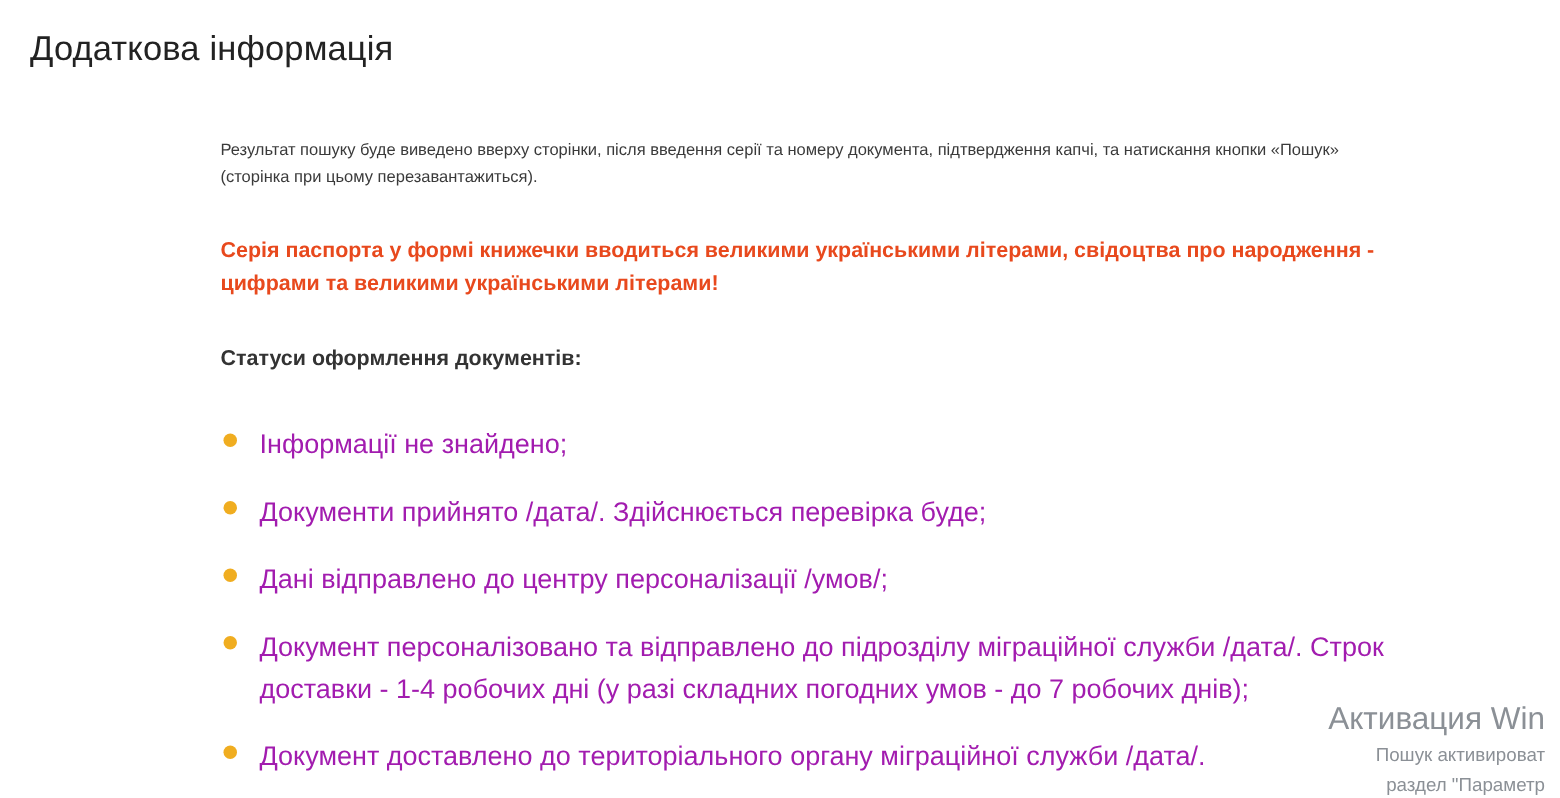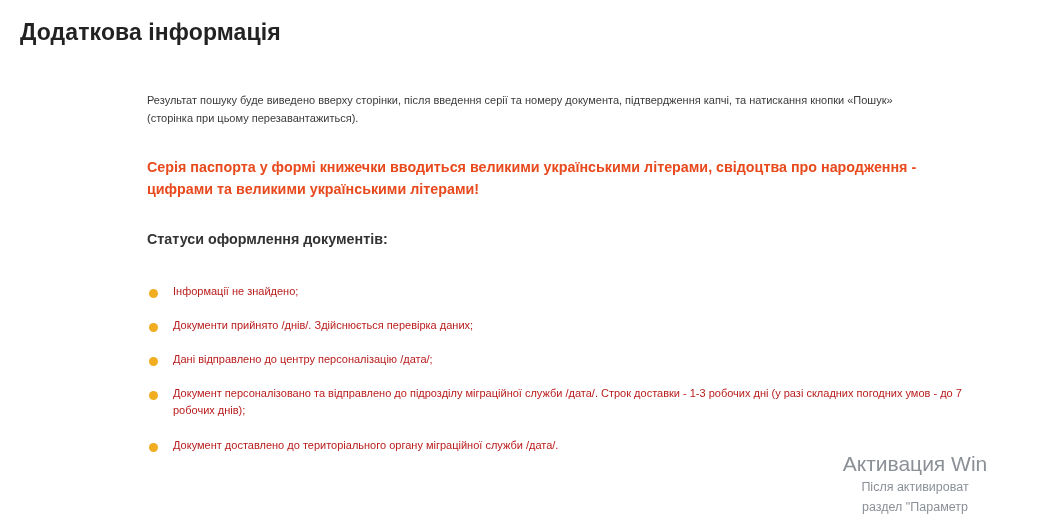--- a/index.html
+++ b/index.html
@@ -17,21 +17,21 @@
   }
   .page {
     position: relative;
     width: 1040px;
     height: 532px;
     box-sizing: border-box;
     padding: 18px 0 0 0;
   }
   .page-title {
     font-size: 23px;
-    font-weight: bold;
+    font-weight: normal;
     color: #222222;
     margin: 0 0 0 20px;
     line-height: 1.3;
     letter-spacing: 0.1px;
   }
   .content {
     margin-top: 44px;
     padding-left: 147px;
     padding-right: 60px;
   }
@@ -58,41 +58,41 @@
   }
   ul.status-list {
     list-style: none;
     margin: 0;
     padding: 0;
   }
   ul.status-list li {
     position: relative;
     padding-left: 26px;
     margin-bottom: 17px;
-    font-size: 11px;
+    font-size: 18px;
     line-height: 1.55;
-    color: #b91c1c;
+    color: #a21caf;
     max-width: 850px;
   }
   ul.status-list li .bullet {
     position: absolute;
     left: 2px;
     top: 6px;
     width: 9px;
     height: 9px;
     border-radius: 50%;
     background: #f0ad20;
     display: block;
   }
   
   .activation {
     position: absolute;
     right: 10px;
-    bottom: 16px;
-    text-align: center;
+    bottom: 0;
+    text-align: right;
     color: #8f9499;
     pointer-events: none;
     width: 230px;
   }
   .activation .act-title {
     font-size: 21px;
     line-height: 1.1;
     color: #8b9096;
     white-space: nowrap;
   }
@@ -119,37 +119,37 @@
 
     <p class="section-heading">Статуси оформлення документів:</p>
 
     <ul class="status-list">
       <li>
         <span class="bullet"></span>
         <span>Інформації не знайдено;</span>
       </li>
       <li>
         <span class="bullet"></span>
-        <span>Документи прийнято /днів/. Здійснюється перевірка даних;</span>
+        <span>Документи прийнято /дата/. Здійснюється перевірка буде;</span>
       </li>
       <li>
         <span class="bullet"></span>
-        <span>Дані відправлено до центру персоналізацію /дата/;</span>
+        <span>Дані відправлено до центру персоналізації /умов/;</span>
       </li>
       <li>
         <span class="bullet"></span>
-        <span>Документ персоналізовано та відправлено до підрозділу міграційної служби /дата/. Строк доставки - 1-3 робочих дні (у разі складних погодних умов - до 7 робочих днів);</span>
+        <span>Документ персоналізовано та відправлено до підрозділу міграційної служби /дата/. Строк доставки - 1-4 робочих дні (у разі складних погодних умов - до 7 робочих днів);</span>
       </li>
       <li>
         <span class="bullet"></span>
         <span>Документ доставлено до територіального органу міграційної служби /дата/.</span>
       </li>
     </ul>
 
   </div>
 
   <div class="activation">
     <div class="act-title">Активация Win</div>
-    <div class="act-sub">Після активироват</div>
+    <div class="act-sub">Пошук активироват</div>
     <div class="act-sub">раздел "Параметр</div>
   </div>
 
 </div>
 
 </body></html>

